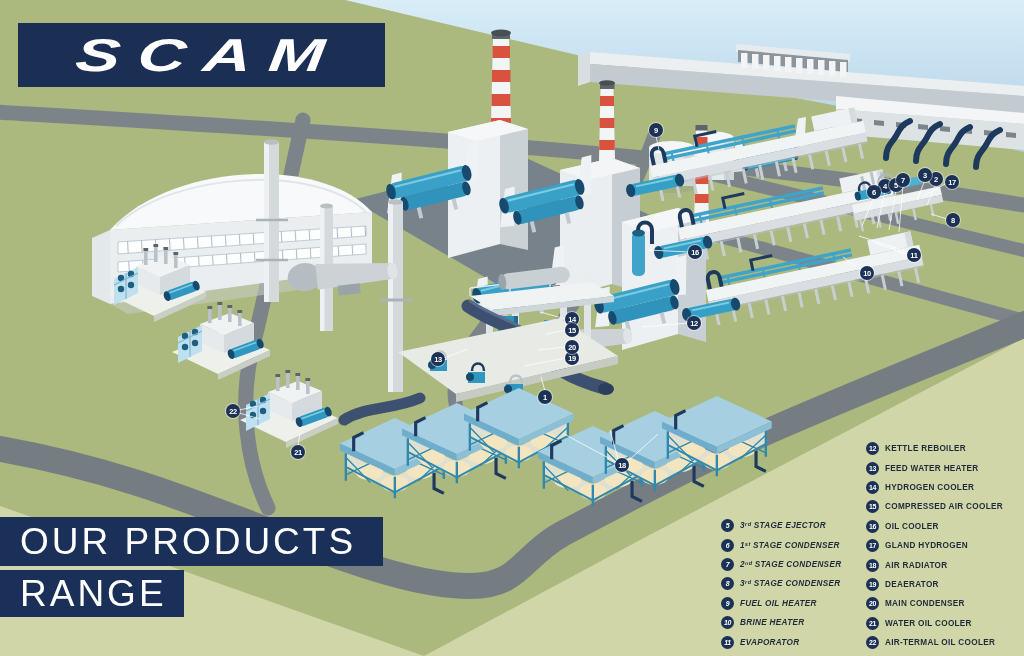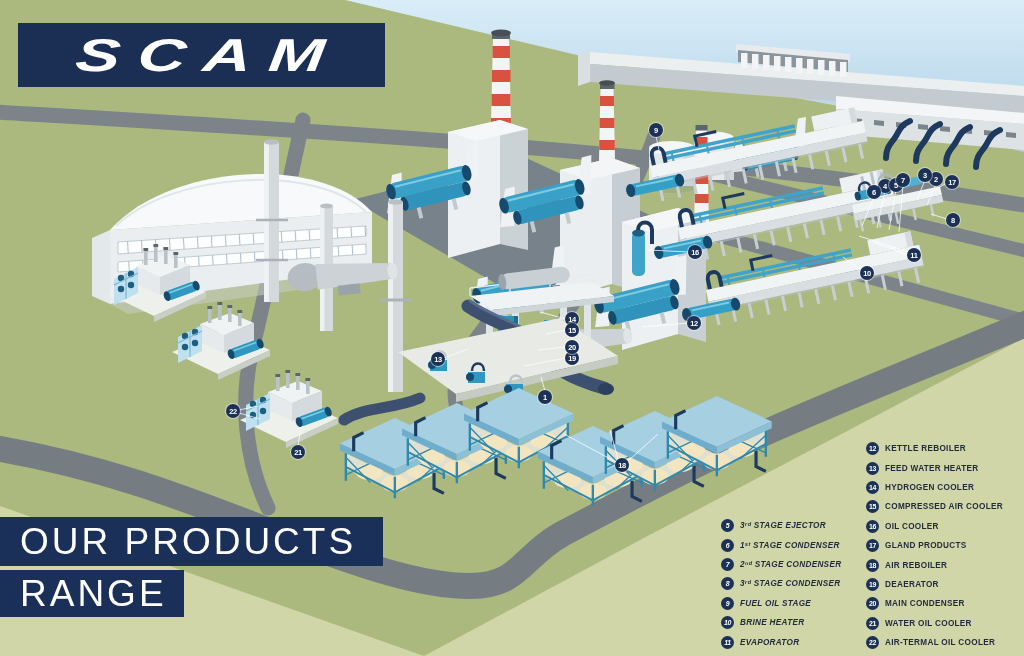--- a/index.html
+++ b/index.html
@@ -485,21 +485,21 @@
       <div class="legend-item">
         <span class="badge">7</span>
         <span class="legend-label">2ⁿᵈ STAGE CONDENSER</span>
       </div>
       <div class="legend-item">
         <span class="badge">8</span>
         <span class="legend-label">3ʳᵈ STAGE CONDENSER</span>
       </div>
       <div class="legend-item">
         <span class="badge">9</span>
-        <span class="legend-label">FUEL OIL STAGE</span>
+        <span class="legend-label">FUEL OIL HEATER</span>
       </div>
       <div class="legend-item">
         <span class="badge">10</span>
         <span class="legend-label">BRINE HEATER</span>
       </div>
       <div class="legend-item">
         <span class="badge">11</span>
         <span class="legend-label">EVAPORATOR</span>
       </div>
     </div>
@@ -519,25 +519,25 @@
       <div class="legend-item">
         <span class="badge">15</span>
         <span class="legend-label">COMPRESSED AIR COOLER</span>
       </div>
       <div class="legend-item">
         <span class="badge">16</span>
         <span class="legend-label">OIL COOLER</span>
       </div>
       <div class="legend-item">
         <span class="badge">17</span>
-        <span class="legend-label">GLAND PRODUCTS</span>
+        <span class="legend-label">GLAND HYDROGEN</span>
       </div>
       <div class="legend-item">
         <span class="badge">18</span>
-        <span class="legend-label">AIR REBOILER</span>
+        <span class="legend-label">AIR RADIATOR</span>
       </div>
       <div class="legend-item">
         <span class="badge">19</span>
         <span class="legend-label">DEAERATOR</span>
       </div>
       <div class="legend-item">
         <span class="badge">20</span>
         <span class="legend-label">MAIN CONDENSER</span>
       </div>
       <div class="legend-item">

